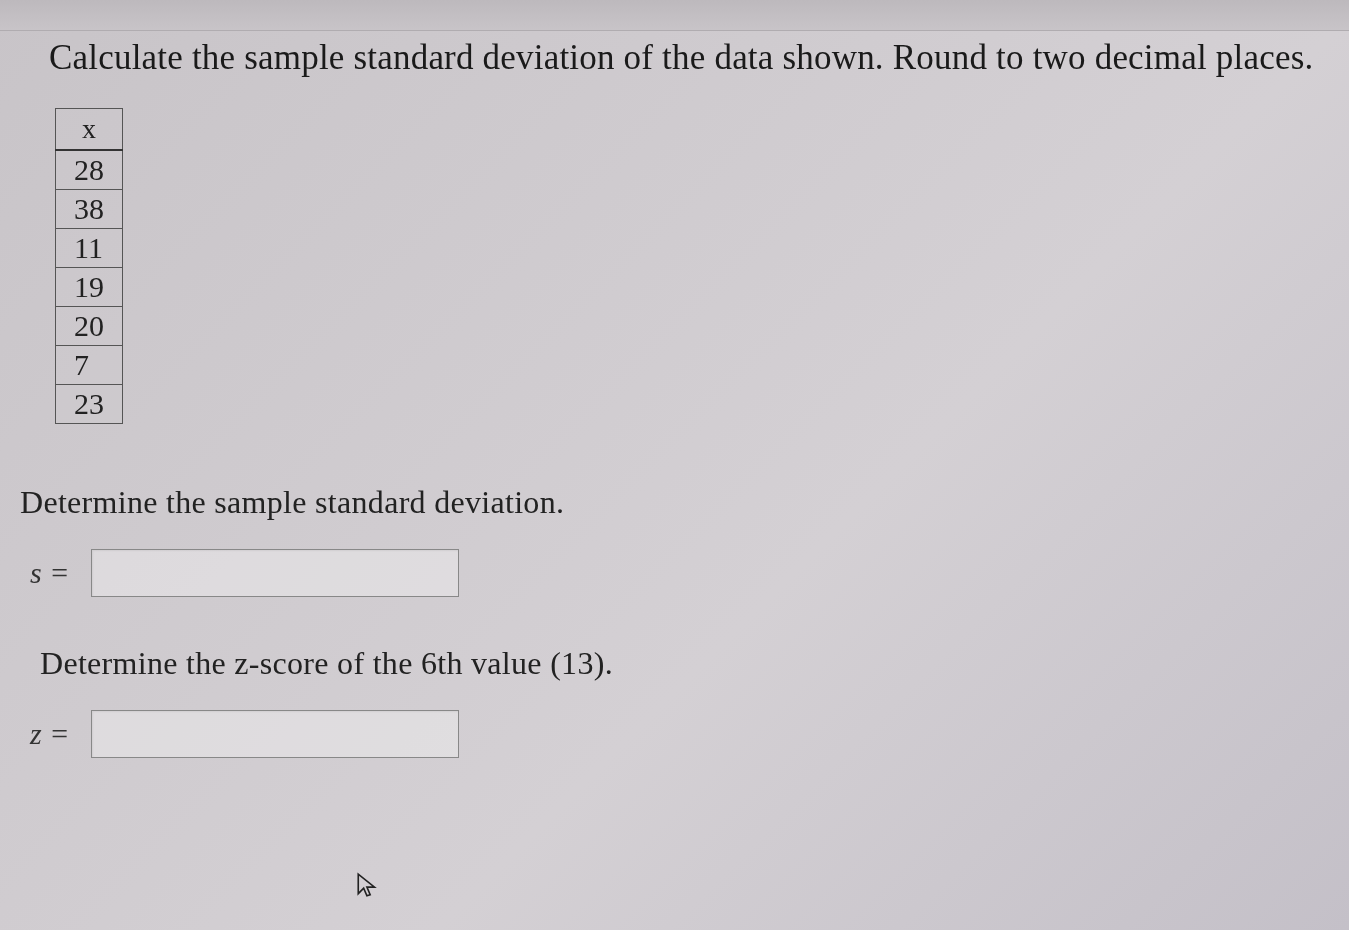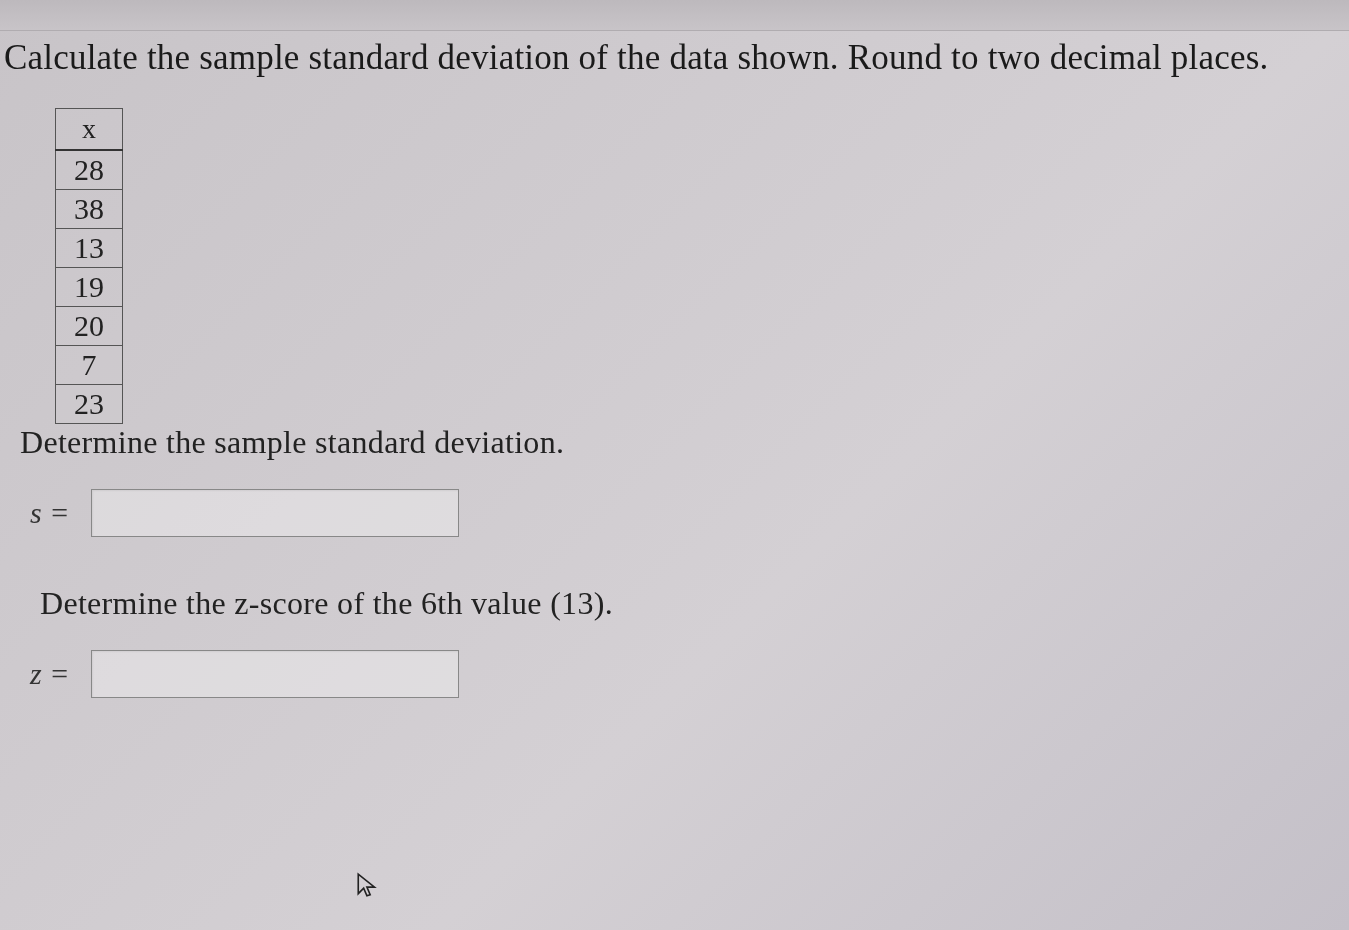--- a/index.html
+++ b/index.html
@@ -25,46 +25,48 @@
     background: linear-gradient(#bdb9bd,#c8c4c8);
     border-bottom:1px solid #b0acb0;
   }
 
   .instruction {
     font-size: 35px;
     font-weight: normal;
     padding: 8px 0 0 4px;
     letter-spacing: 0.2px;
     color:#1a1a1a;
+    margin-left:45px;
   }
 
   .data-table {
     border-collapse: collapse;
     margin: 30px 0 0 55px;
     font-size: 30px;
     background: rgba(255,255,255,0.02);
   }
   .data-table th {
     font-weight: normal;
     padding: 4px 20px;
     border: 1.5px solid #555;
     border-bottom: 2.5px solid #333;
     text-align: center;
     font-size:28px;
   }
   .data-table td {
     padding: 2px 18px;
     border: 1.5px solid #555;
-    text-align: center;
+    text-align: left;
     font-size:30px;
   }
 
   .prompt {
     font-size: 32px;
     padding: 0 0 0 20px;
+    margin-top: 60px;
     color:#222;
     letter-spacing:0.3px;
   }
 
   .answer-row {
     display: flex;
     align-items: center;
     margin: 28px 0 0 30px;
   }
 
@@ -111,21 +113,21 @@
         </tr>
     </thead>
     <tbody>
       <tr>
           <td>28</td>
         </tr>
       <tr>
           <td>38</td>
         </tr>
       <tr>
-          <td>13</td>
+          <td>11</td>
         </tr>
       <tr>
           <td>19</td>
         </tr>
       <tr>
           <td>20</td>
         </tr>
       <tr>
           <td>7</td>
         </tr>

